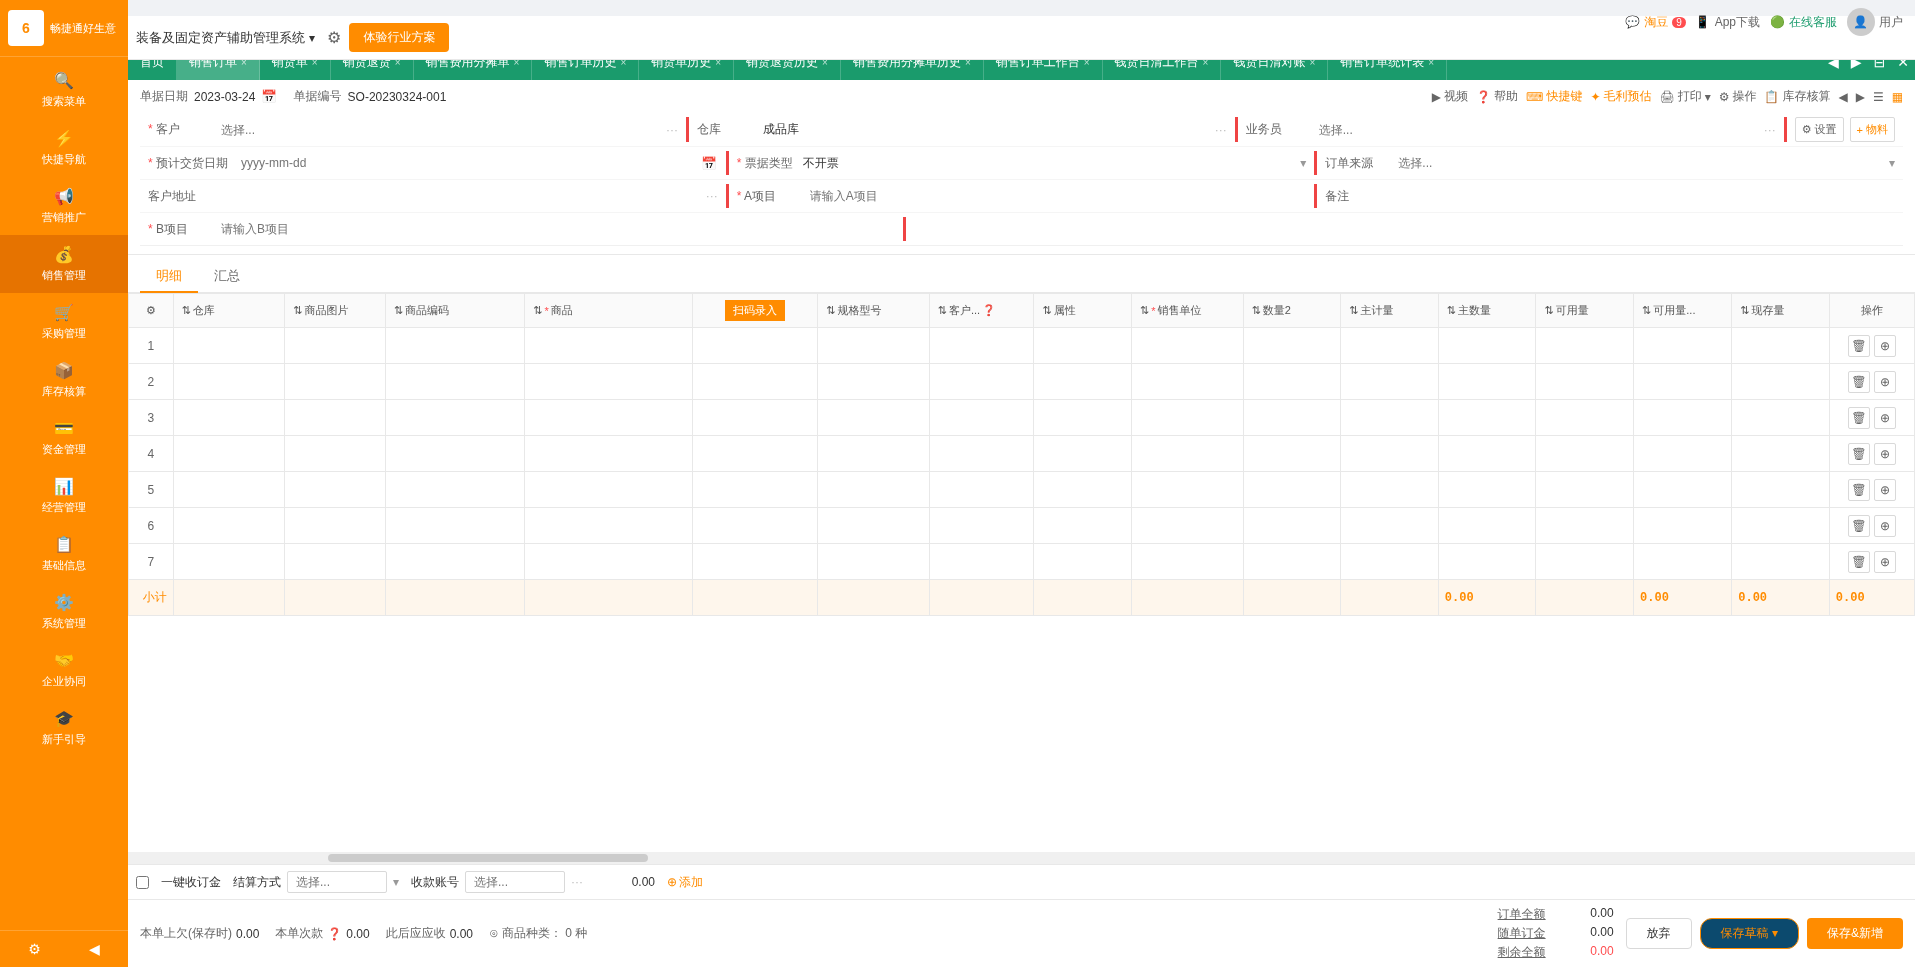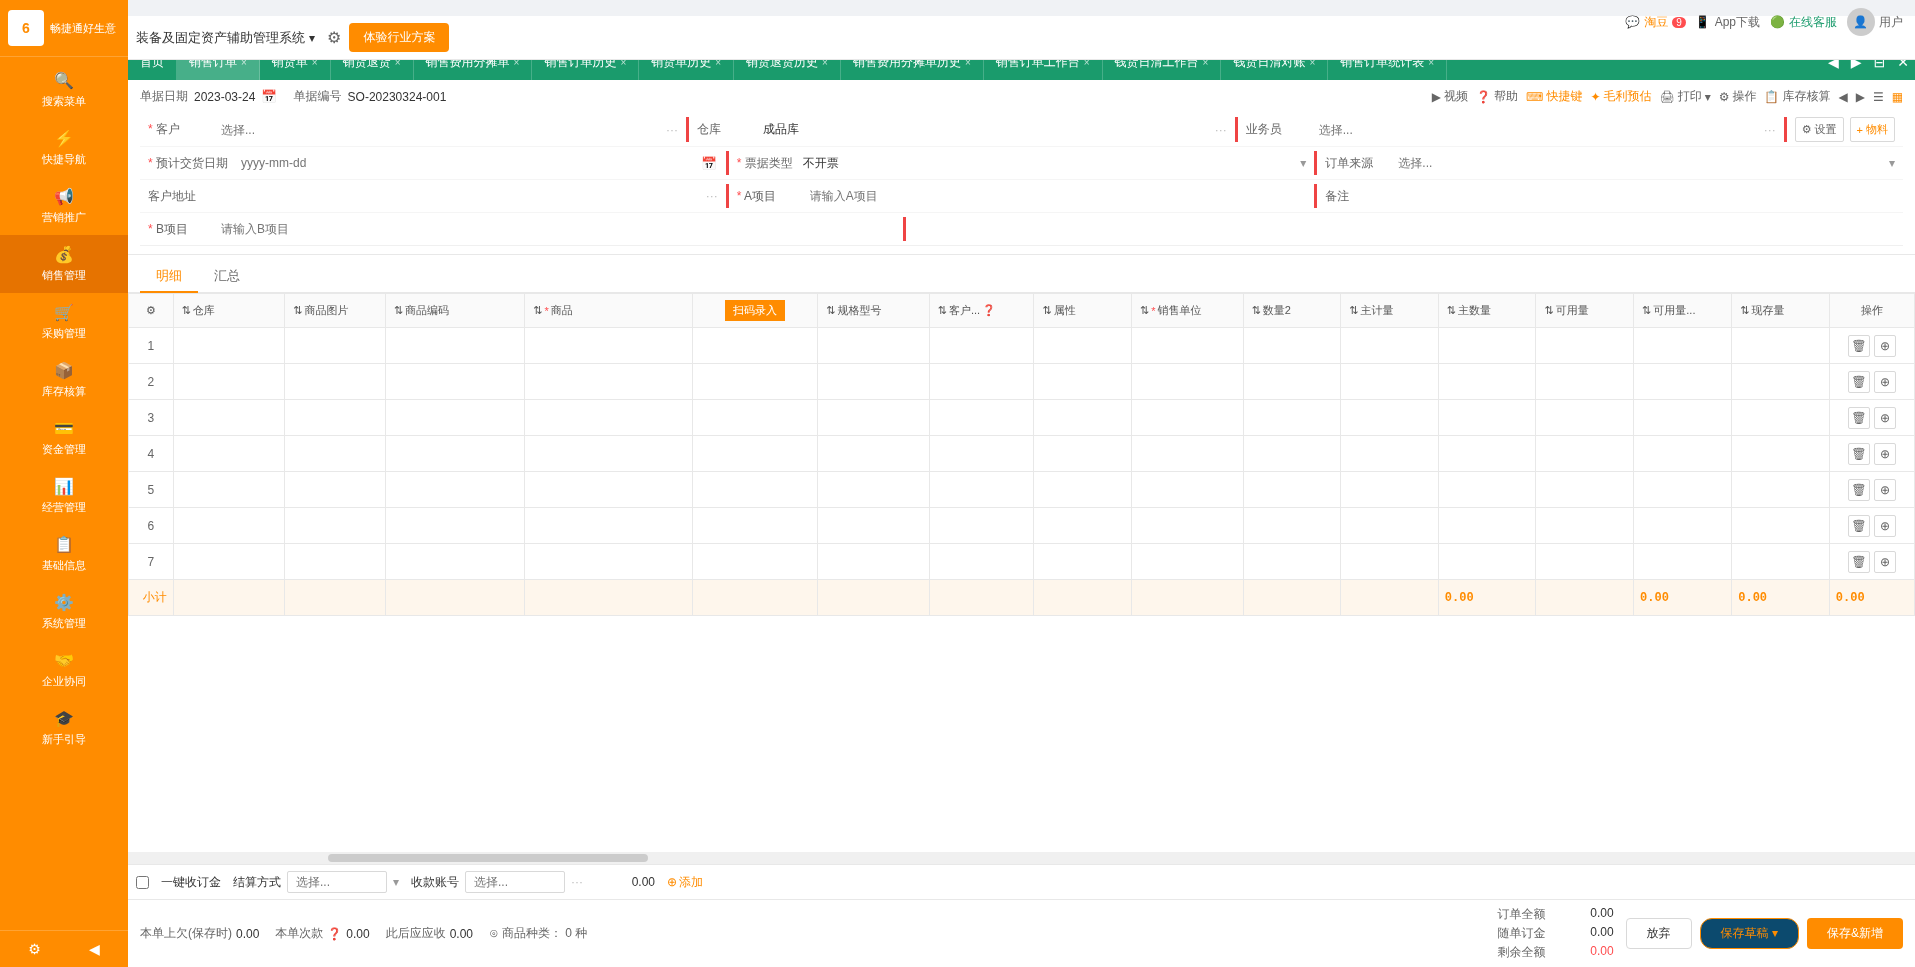--- a/index.html
+++ b/index.html
@@ -140,21 +140,21 @@
     .bottom-summary {
       background: #fff; border-top: 1px solid #e8e8e8; padding: 6px 12px;
       display: flex; align-items: center; justify-content: space-between; flex-shrink: 0;
     }
     .bottom-stats { display: flex; align-items: center; gap: 16px; font-size: 12px; color: #666; }
     .stat-item { display: flex; align-items: center; gap: 4px; }
     .stat-value { color: #333; }
     .bottom-right { display: flex; align-items: center; gap: 12px; }
     .order-totals { display: flex; flex-direction: column; align-items: flex-end; gap: 2px; font-size: 12px; }
     .order-total-row { display: flex; gap: 8px; }
-    .total-label { color: #666; }
+    .total-label { color: #666; text-decoration: underline; }
     .total-value { color: #333; min-width: 60px; text-align: right; }
     .total-value.highlight { color: #ff4d4f; }
     .action-btns { display: flex; gap: 8px; }
     .btn-discard {
       background: #fff; border: 1px solid #d9d9d9; padding: 6px 20px;
       border-radius: 4px; cursor: pointer; font-size: 12px; color: #333;
     }
     .btn-draft {
       background: #0c4a6e; border: 1px solid #ff8c00; padding: 6px 20px;
       border-radius: 12px; cursor: pointer; font-size: 12px; color: #ff8c00;

